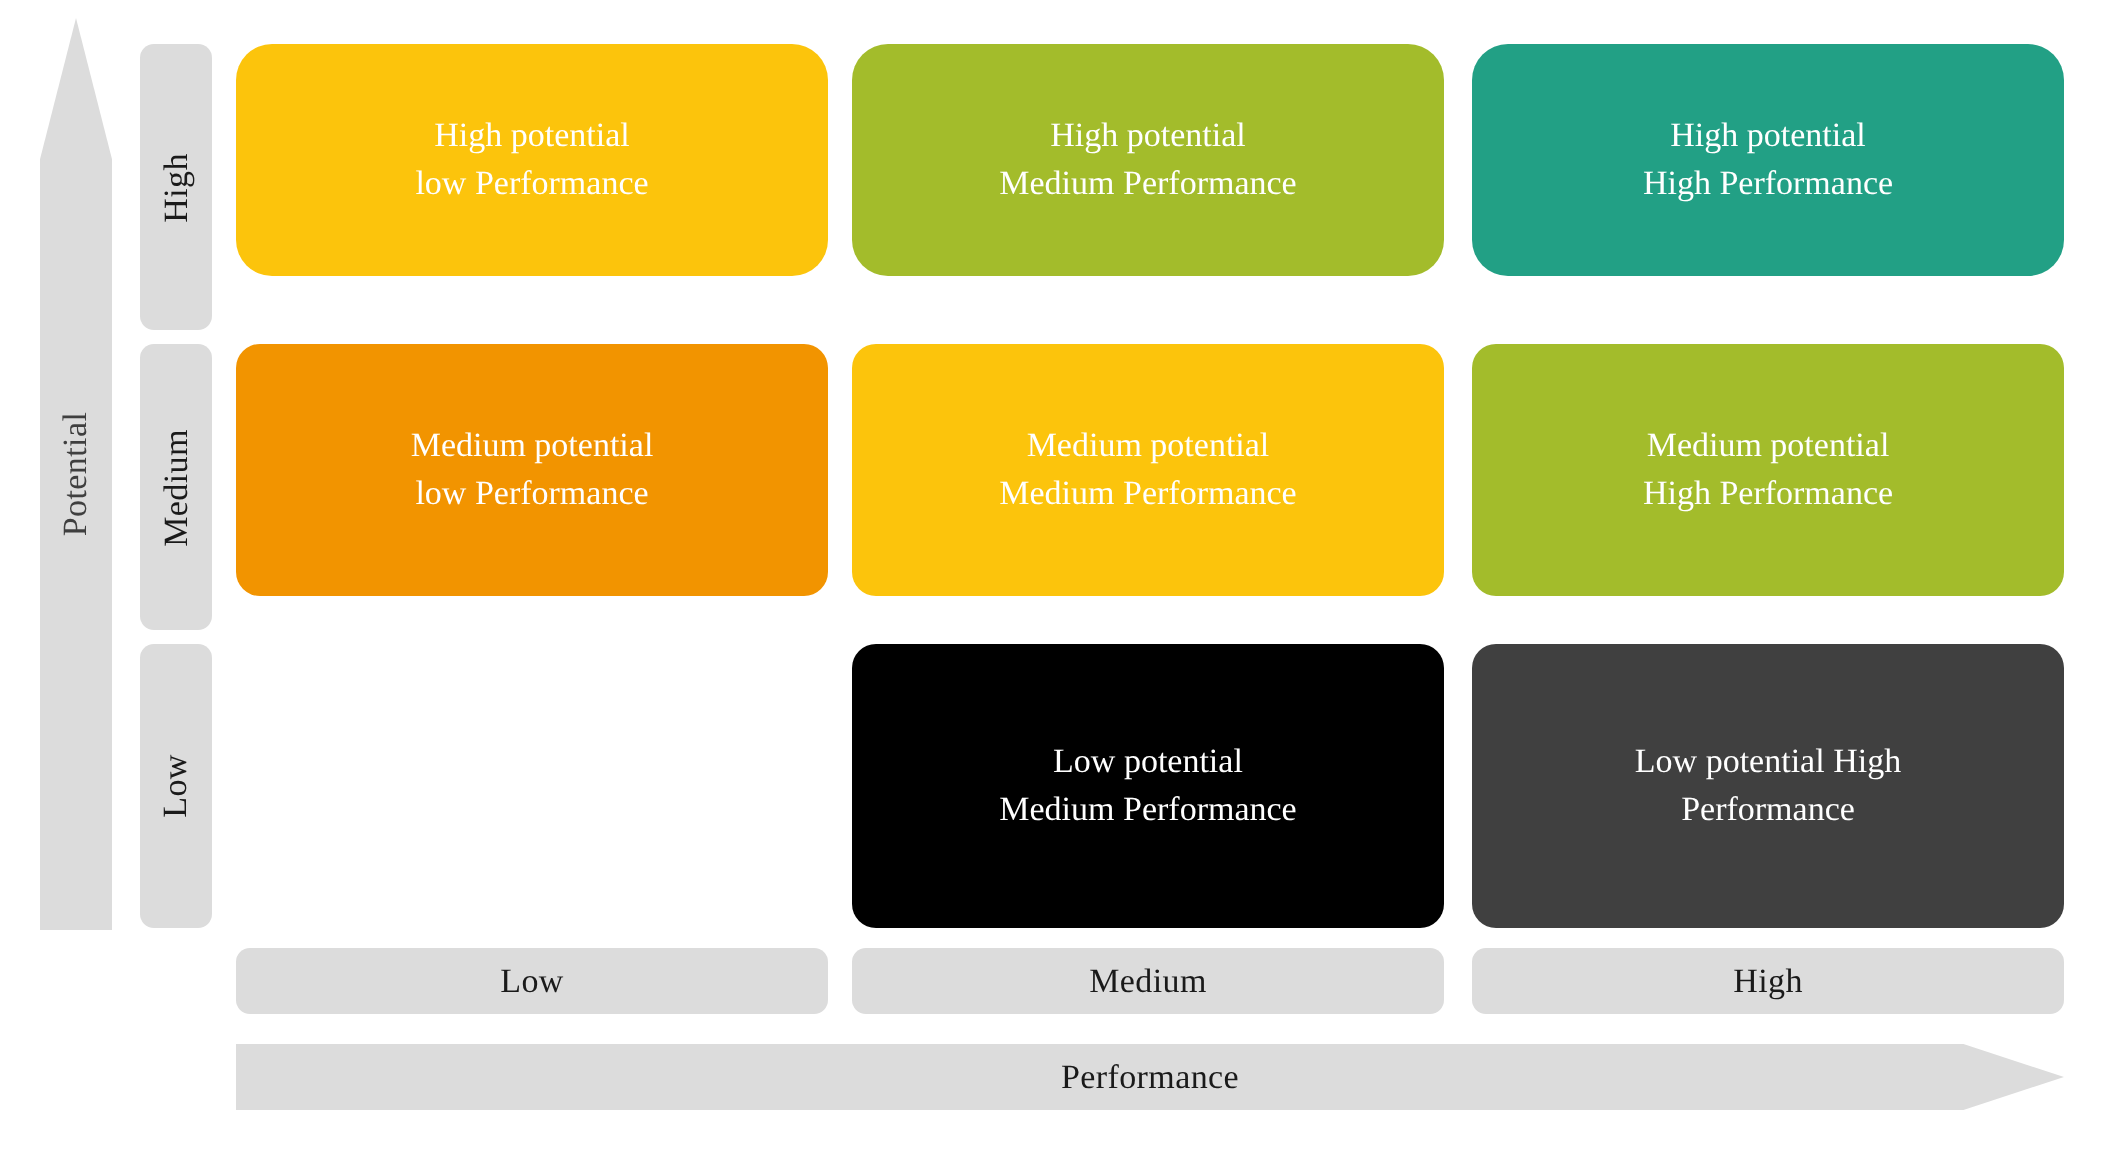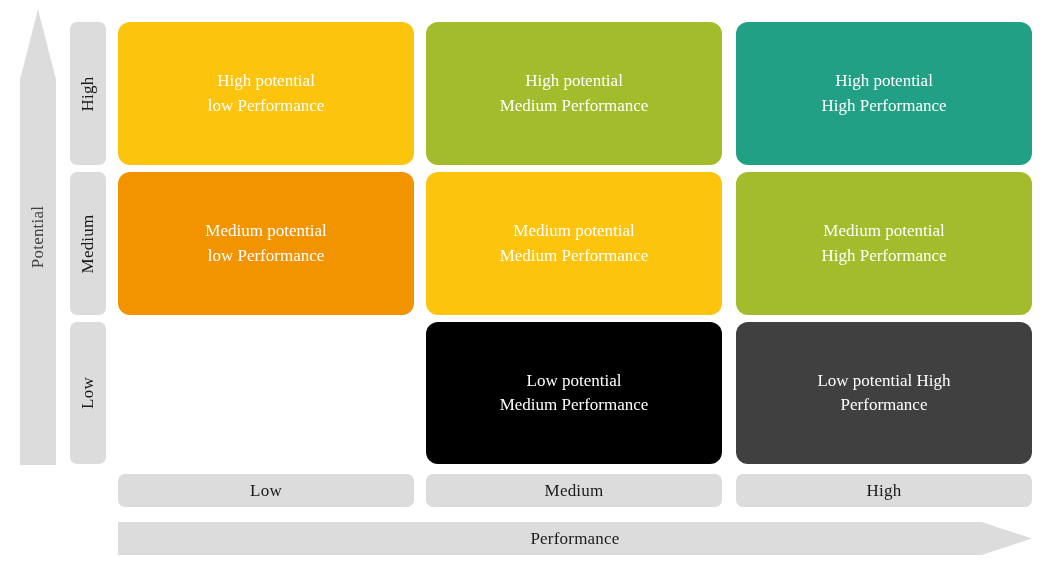--- a/index.html
+++ b/index.html
@@ -86,22 +86,22 @@
     padding: 0 18px;
     box-sizing: border-box;
   }
   .cell-text { display: block; }
 
   
   .col-0 { left: 118px; width: 296px; }
   .col-1 { left: 426px; width: 296px; }
   .col-2 { left: 736px; width: 296px; }
   
-  .row-0 { top: 22px;  height: 143px; }
-  .row-1 { top: 172px; height: 143px; }
+  .row-0 { top: 22px;  height: 116px; border-radius: 18px; }
+  .row-1 { top: 172px; height: 126px; }
   .row-2 { top: 322px; height: 142px; }
 
   
   .col-label {
     position: absolute;
     top: 474px;
     height: 33px;
     background: #dcdcdc;
     border-radius: 7px;
     display: flex;

